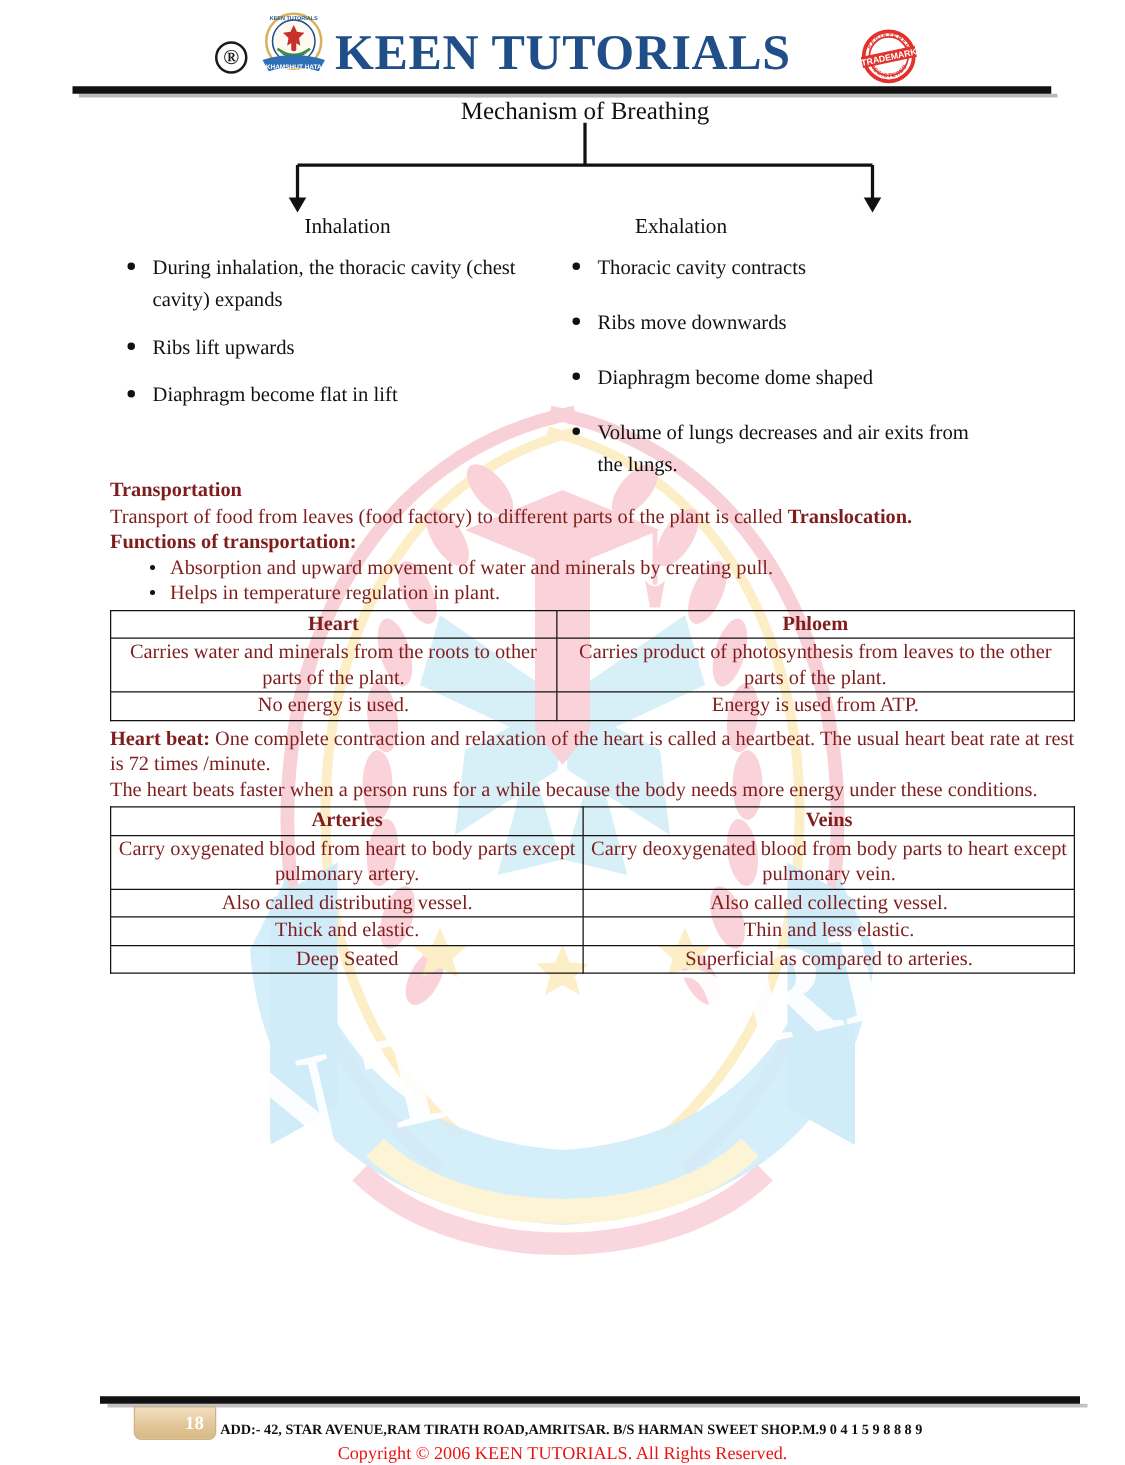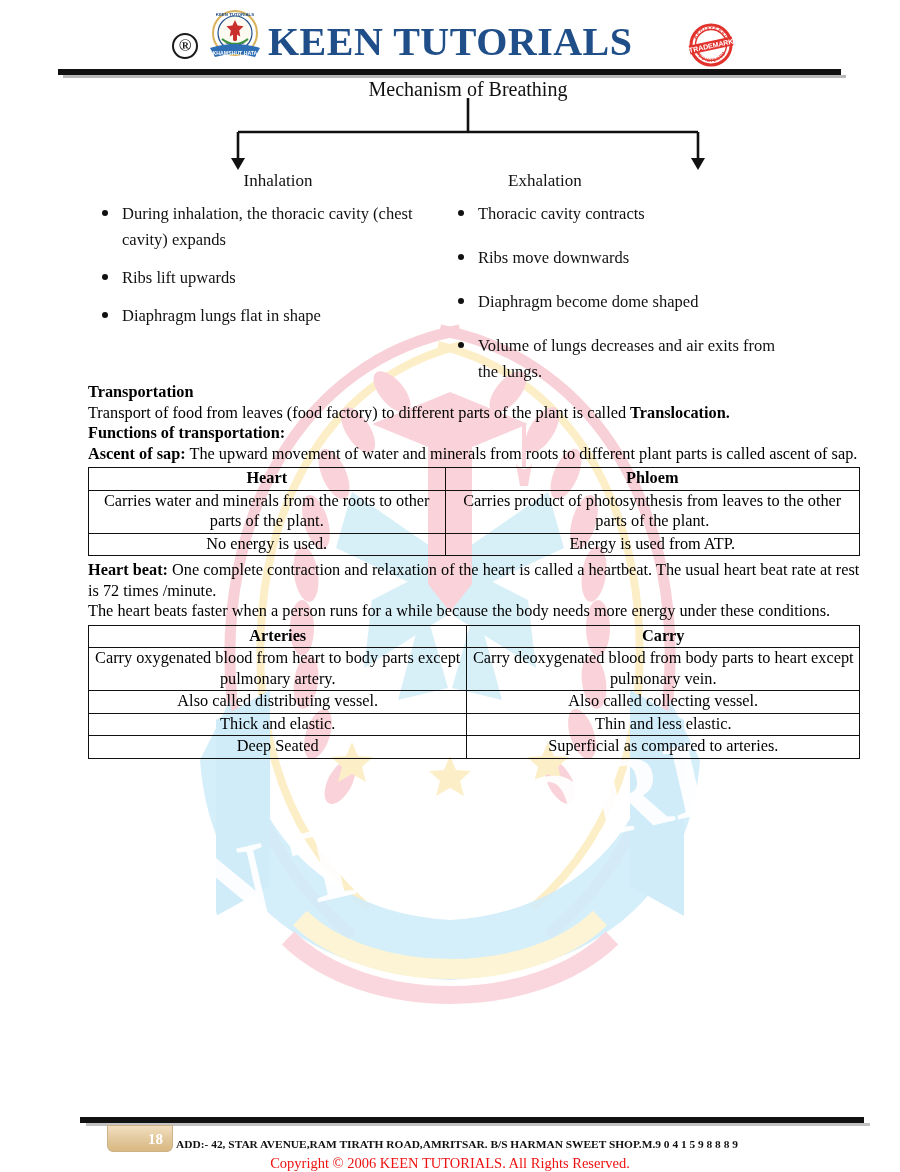--- a/index.html
+++ b/index.html
@@ -129,21 +129,21 @@
 
   
   .content {
     position: absolute;
     left: 88px; top: 382px;
     width: 772px;
     z-index: 2;
     font-family: "Liberation Serif", serif;
     font-size: 16.3px;
     line-height: 20.5px;
-    color: #000000;
+    color: #7f1d1d;
   }
   .content p { margin: 0; }
   .bold { font-weight: bold; }
   .func-list {
     margin: 0;
     padding: 0 0 0 48px;
     list-style: none;
   }
   .func-list li {
     position: relative;
@@ -365,21 +365,21 @@
     <path d="M610 72 l-7 -12 l14 0 Z" fill="#111"></path>
   </svg>
 
   <div class="fig-label-in">Inhalation</div>
   <div class="fig-label-ex">Exhalation</div>
 
   <div class="fig-col left">
     <ul>
       <li>During inhalation, the thoracic cavity (chest cavity) expands</li>
       <li>Ribs lift upwards</li>
-      <li>Diaphragm  lungs  flat  in  shape</li>
+      <li>Diaphragm  become  flat  in  lift</li>
     </ul>
   </div>
 
   <div class="fig-col right">
     <ul>
       <li>Thoracic cavity contracts</li>
       <li>Ribs move downwards</li>
       <li>Diaphragm become dome shaped</li>
       <li>Volume of lungs decreases and air exits from the lungs.</li>
     </ul>
@@ -387,22 +387,25 @@
 </div>
 
 <div class="content">
 
   <p class="bold">Transportation</p>
 
   <p><span>Transport of food from leaves (food factory) to different parts of the plant is called </span><span class="bold">Translocation.</span></p>
 
   <p class="bold">Functions of transportation:</p>
 
-
-  <p><span class="bold">Ascent of sap:</span><span> The upward movement of water and minerals from roots to different plant parts is called ascent of sap.</span></p>
+  <ul class="func-list">
+    <li>Absorption and upward movement of water and minerals by creating pull.</li>
+    <li>Helps in temperature regulation in plant.</li>
+  </ul>
+
 
   <table class="cmp t1">
     <colgroup>
         <col class="c1">
         <col class="c2">
       </colgroup>
     <thead>
       <tr>
         <th>Heart</th>
         <th>Phloem</th>
@@ -427,21 +430,21 @@
   <p>The heart beats faster when a person runs for a while because the body needs more energy under these conditions.</p>
 
   <table class="cmp t2">
     <colgroup>
         <col class="c1">
         <col class="c2">
       </colgroup>
     <thead>
       <tr>
         <th>Arteries</th>
-        <th>Carry</th>
+        <th>Veins</th>
       </tr>
     </thead>
     <tbody>
       <tr>
         <td>Carry oxygenated blood from heart to body parts except pulmonary artery.</td>
         <td>Carry deoxygenated blood from body parts to heart except pulmonary vein.</td>
       </tr>
       <tr>
         <td>Also called distributing vessel.</td>
         <td>Also called collecting vessel.</td>

